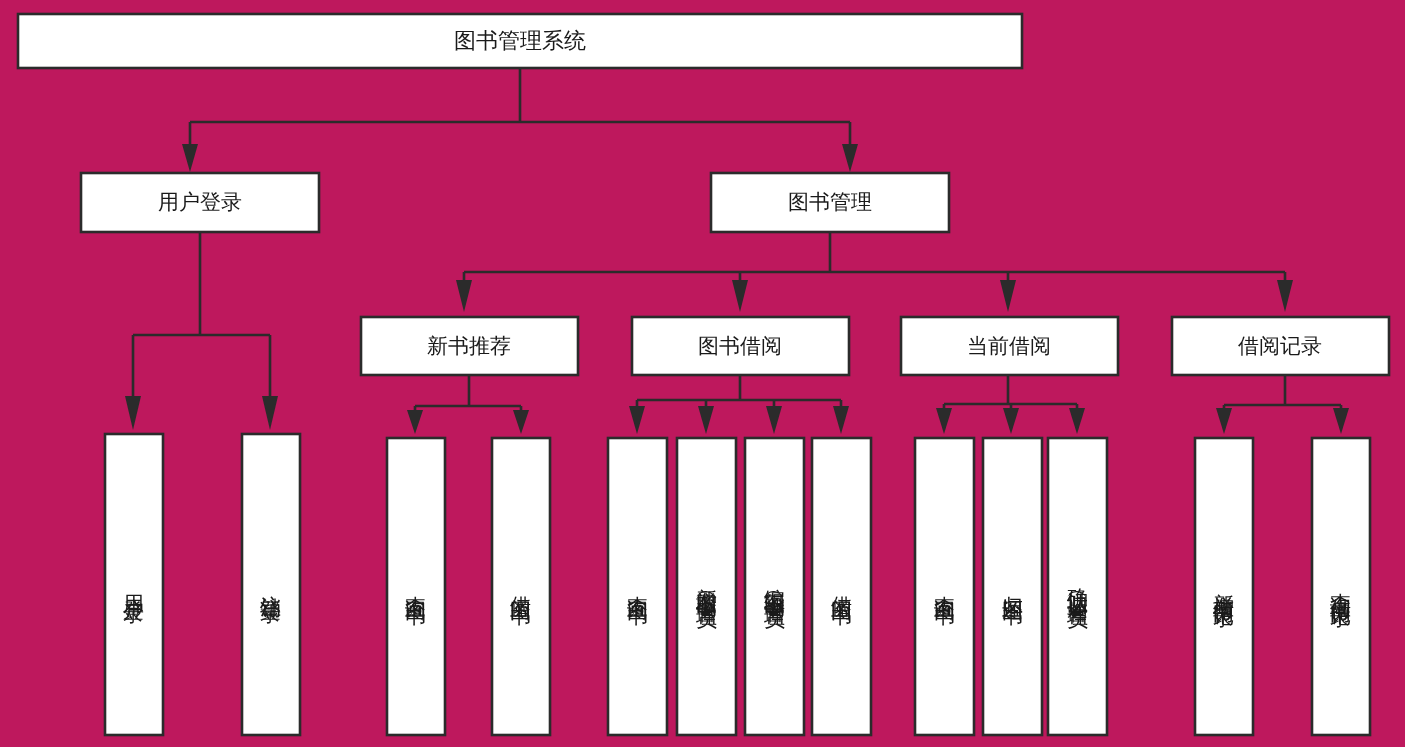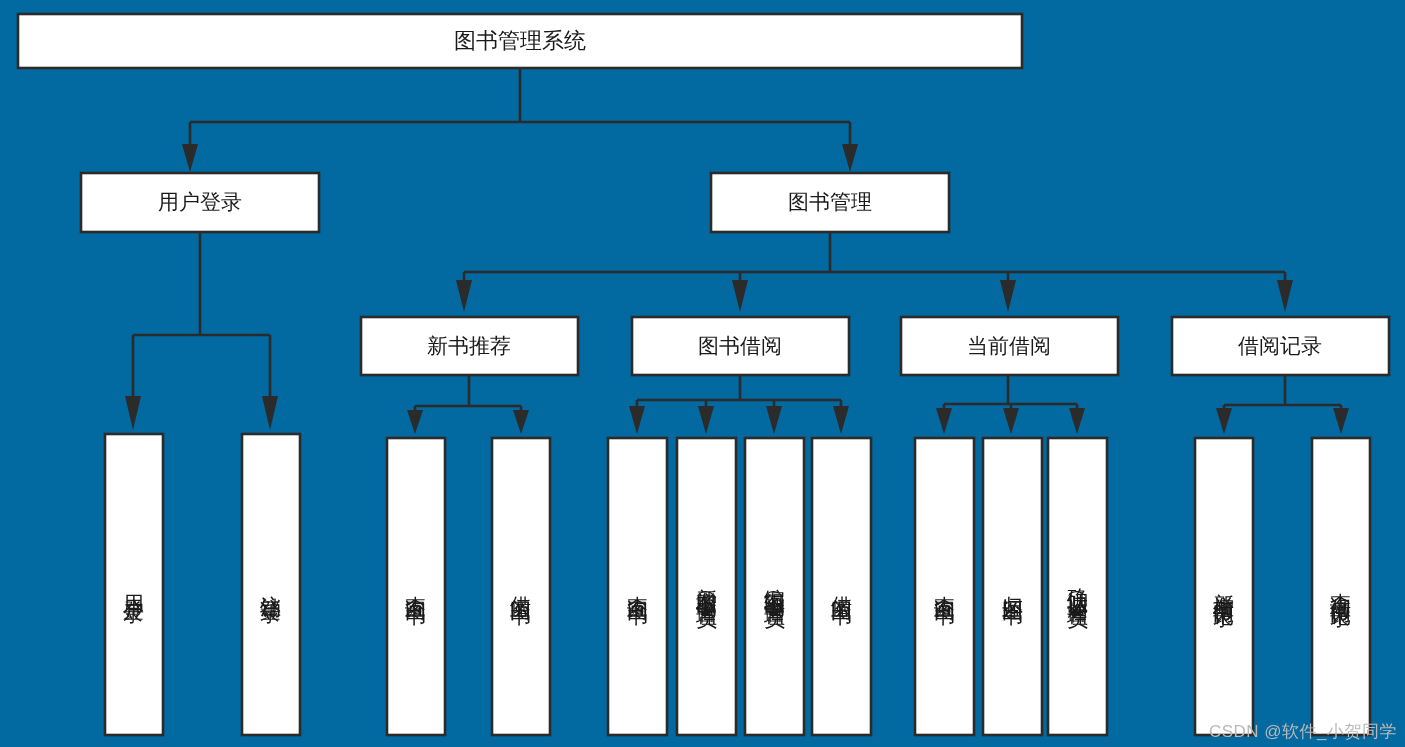--- a/index.html
+++ b/index.html
@@ -8,21 +8,21 @@
     padding: 0;
     background: #ffffff;
   }
   body {
     font-family: "Liberation Sans", "DejaVu Sans", sans-serif;
   }
   #canvas {
     position: relative;
     width: 1405px;
     height: 747px;
-    background: #0369a1;
+    background: #be185d;
     overflow: hidden;
   }
   svg.diagram {
     position: absolute;
     left: 0;
     top: 0;
     width: 1405px;
     height: 747px;
     display: block;
   }
@@ -241,15 +241,14 @@
       <rect class="node-box" x="1195" y="438" width="58" height="297"></rect>
       <text class="leaf-label" x="1224" y="585">新增借阅记录</text>
     </g>
     <g>
       <rect class="node-box" x="1312" y="438" width="58" height="297"></rect>
       <text class="leaf-label" x="1341" y="585">查询借阅记录</text>
     </g>
 
   </svg>
 
-  <div class="watermark">CSDN @软件_小贺同学</div>
 
 </div>
 
 </body></html>

